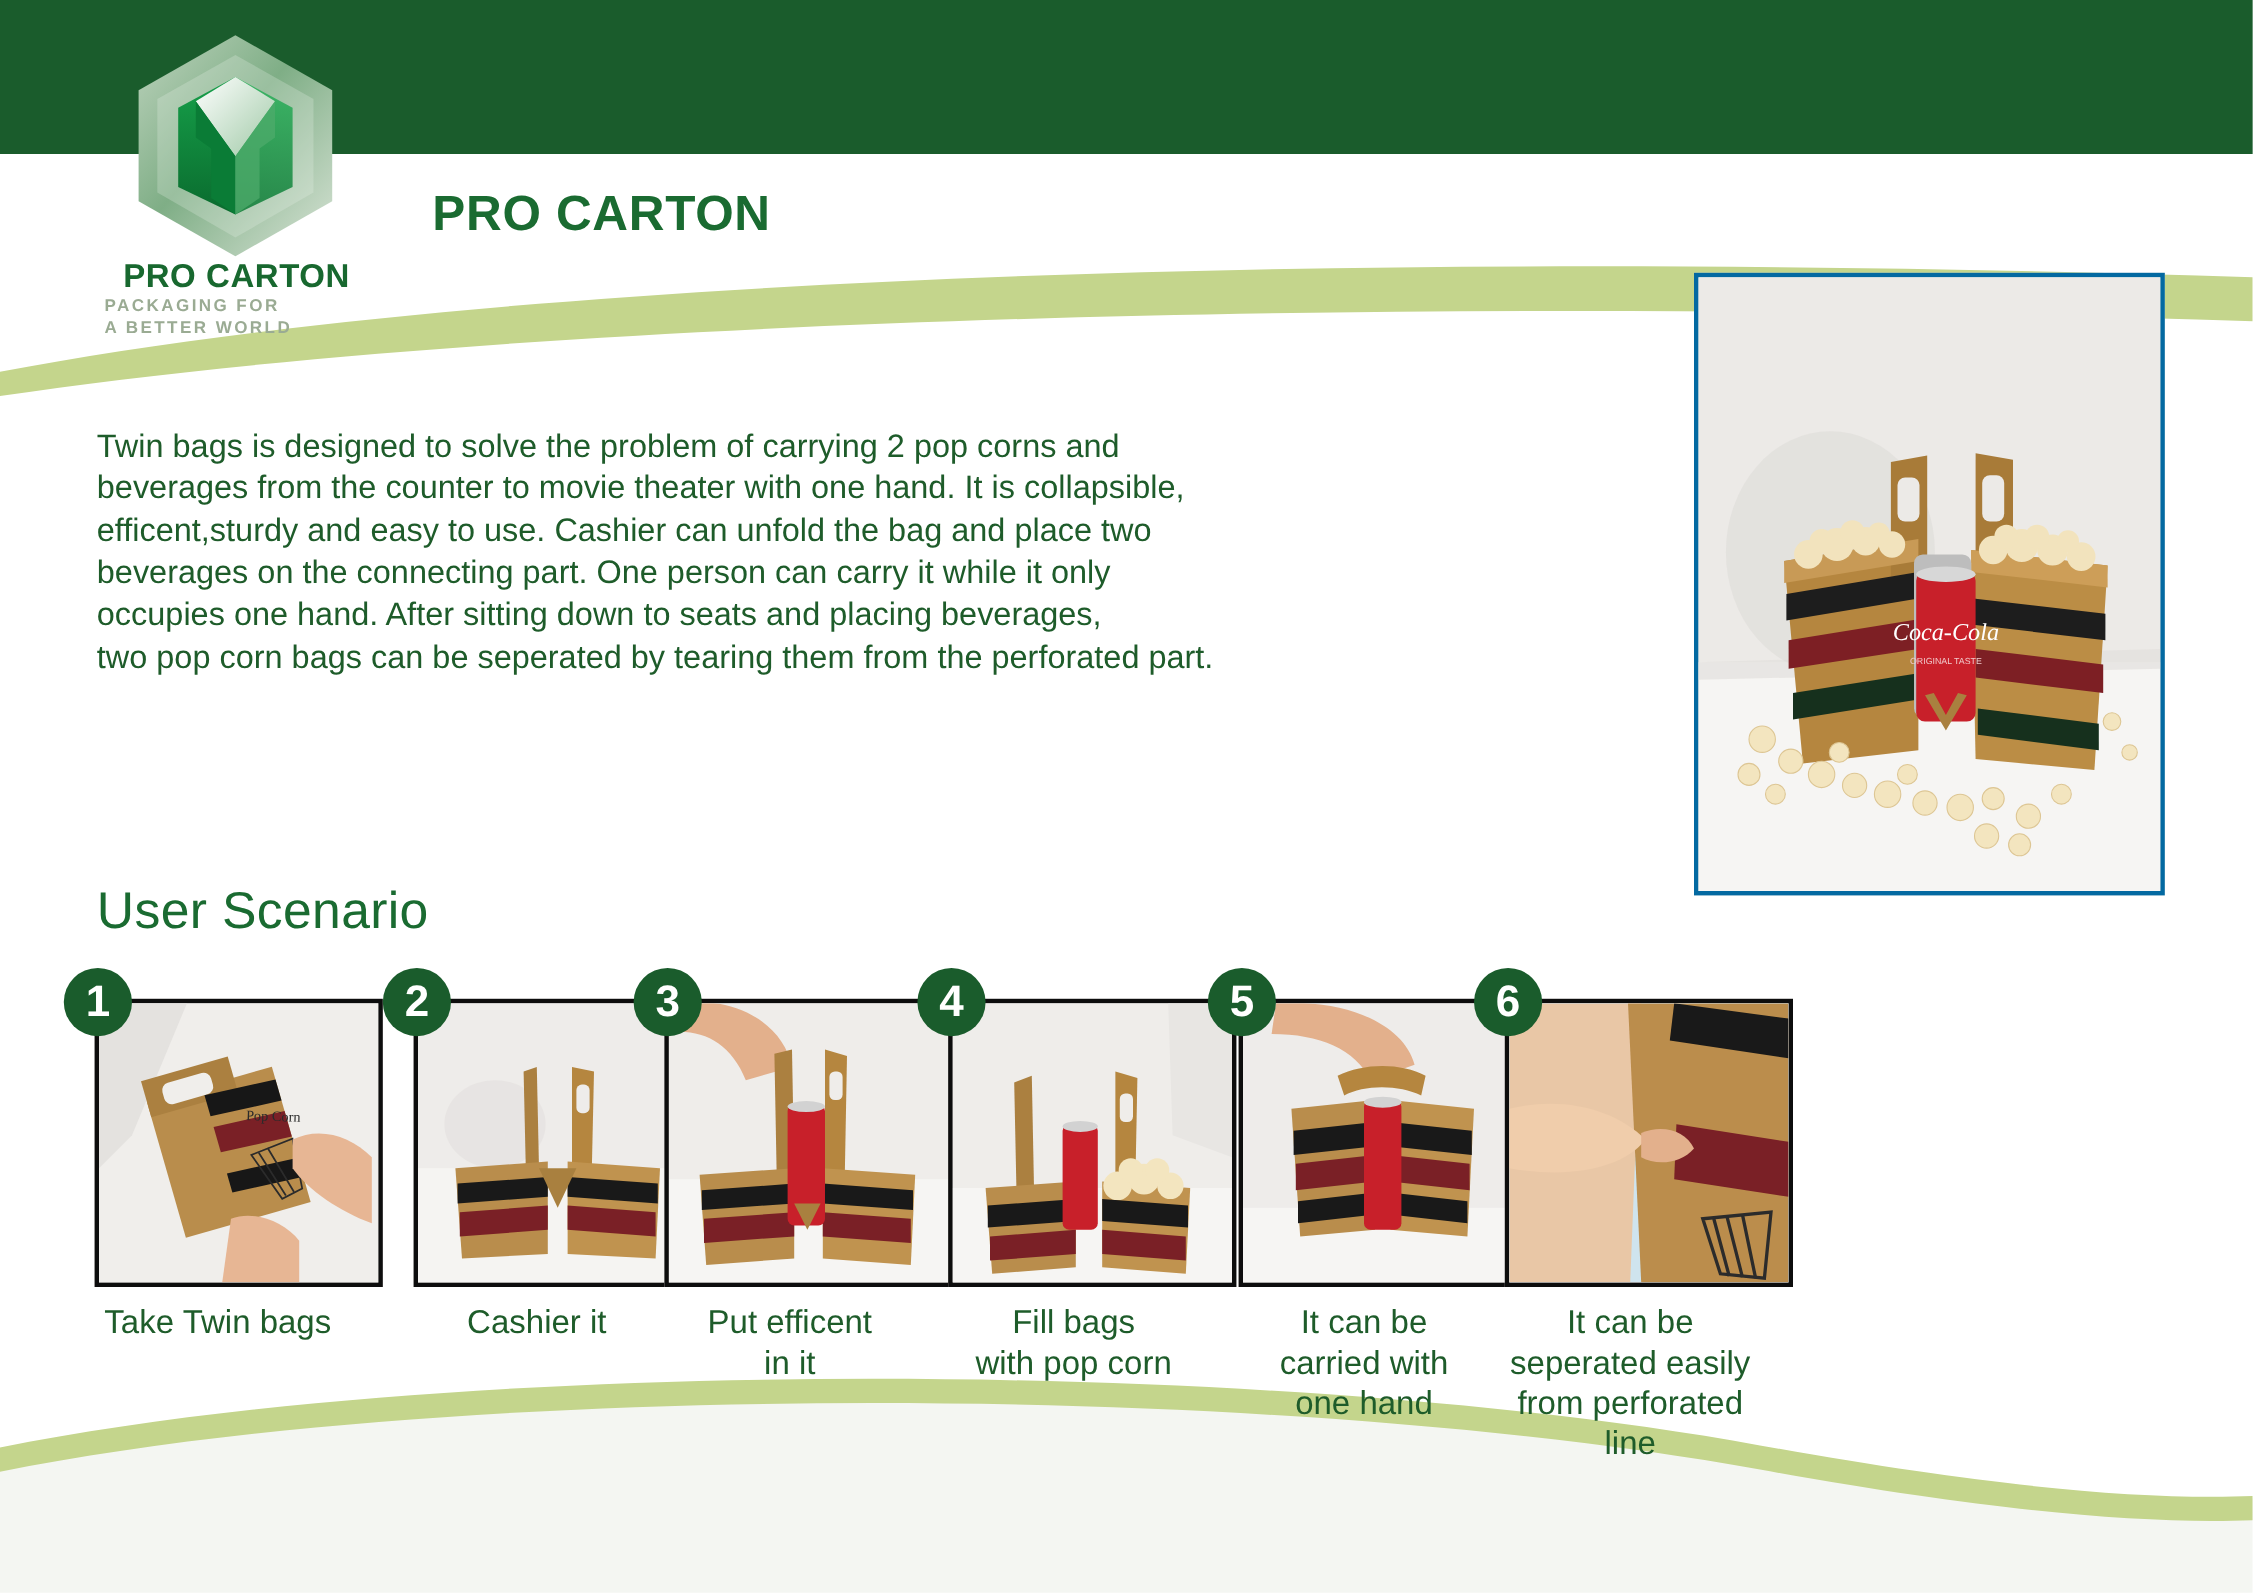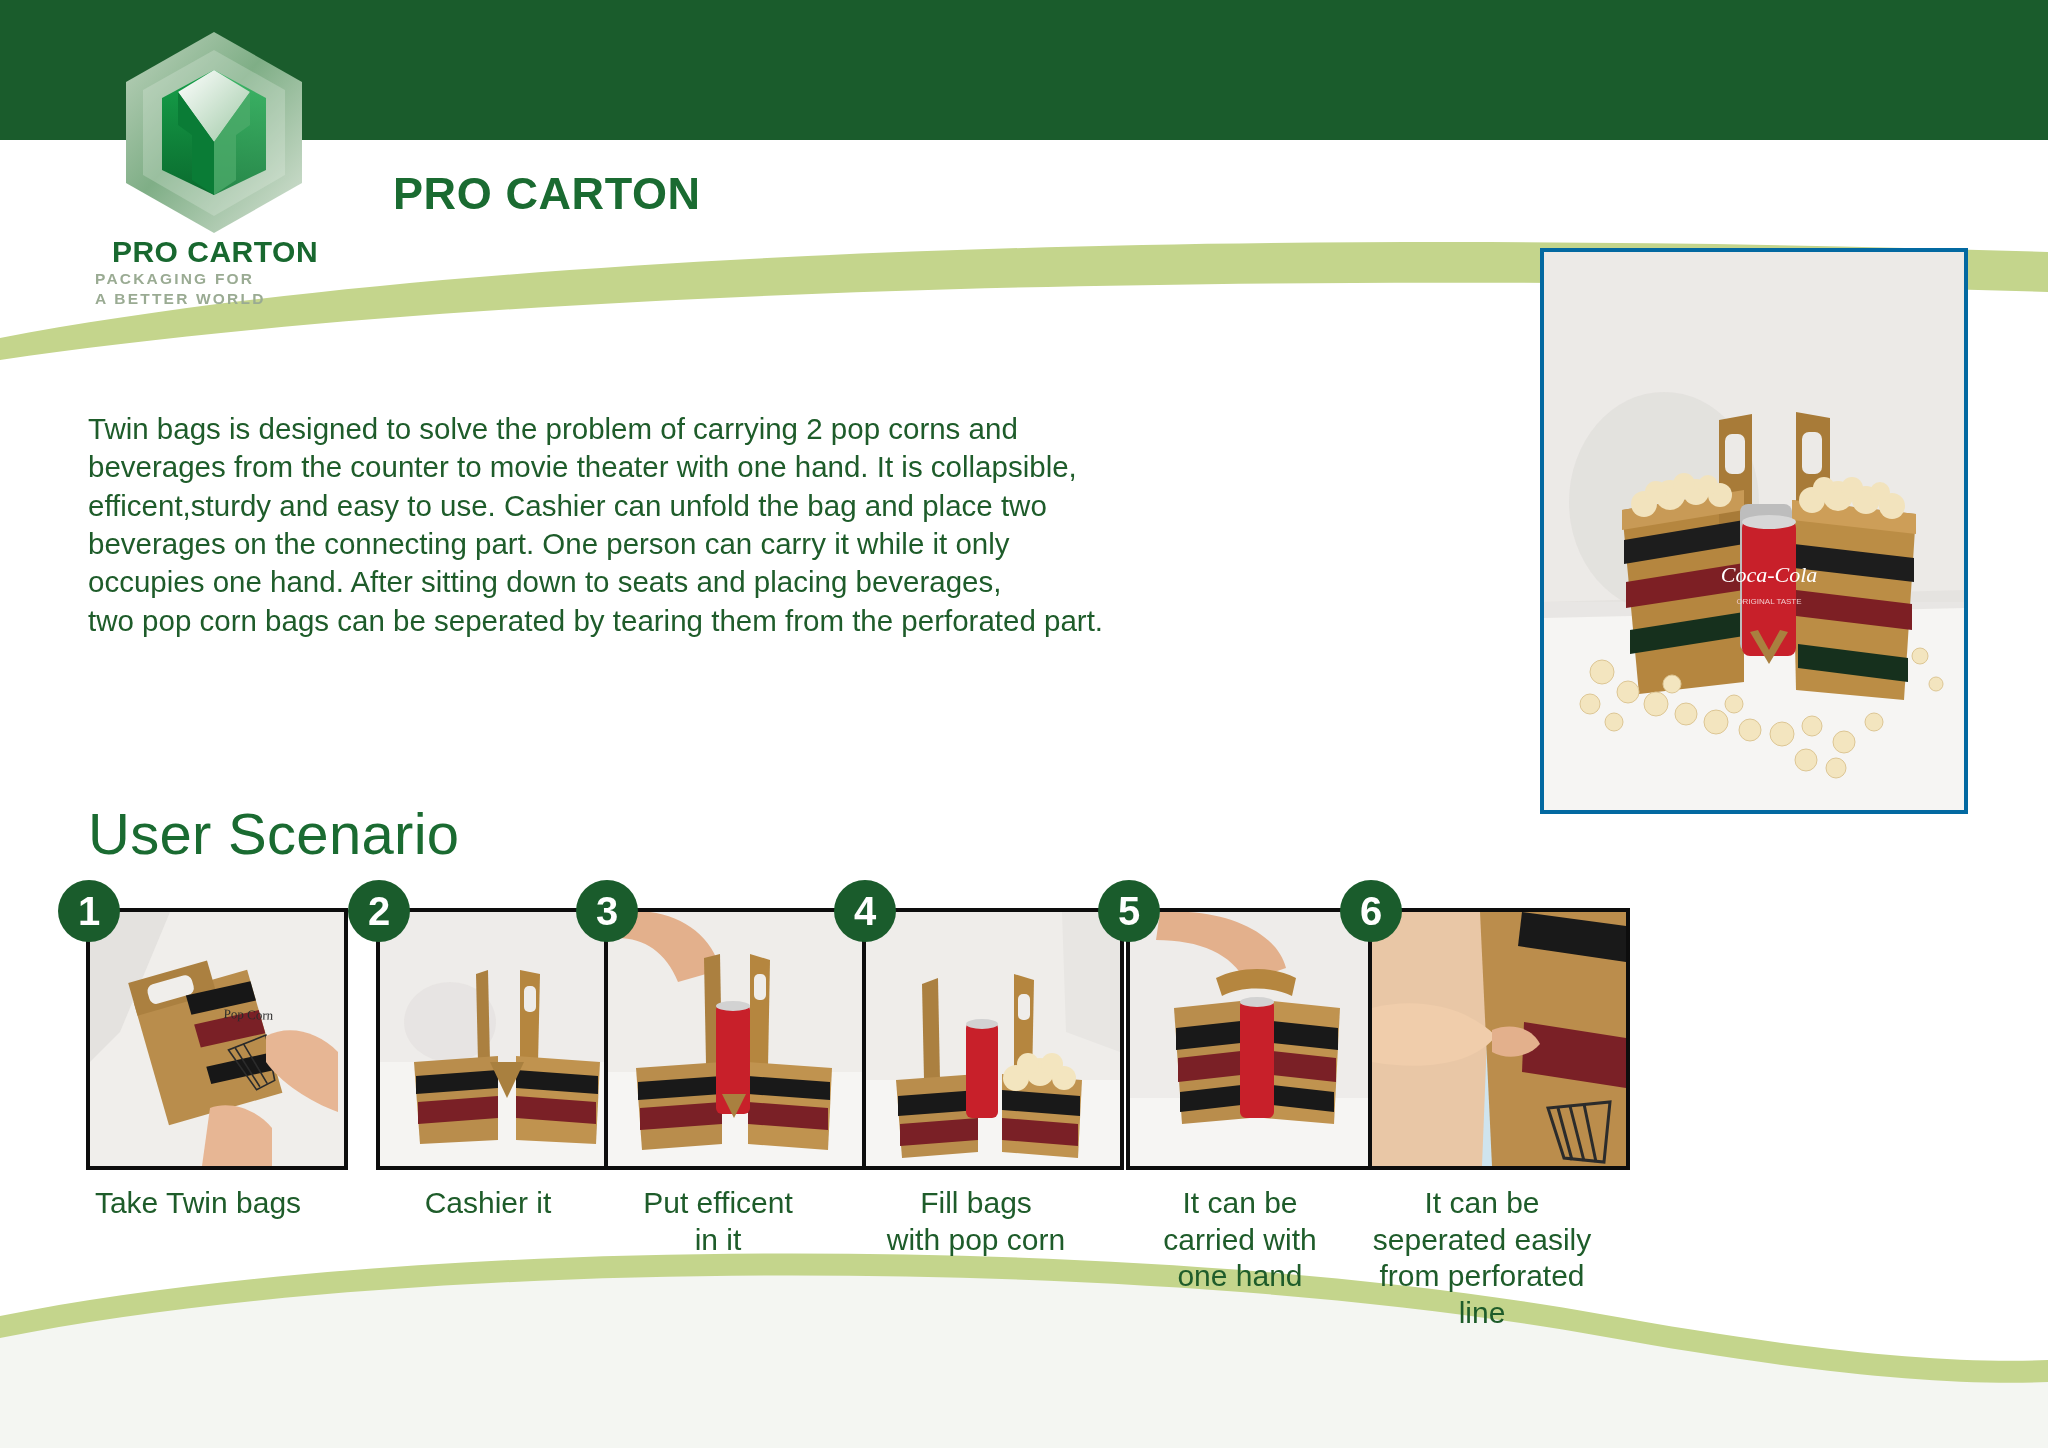--- a/index.html
+++ b/index.html
@@ -42,34 +42,34 @@
   .title-line{ color:#1a6b31; font-size:45px; font-weight:bold; letter-spacing:.6px; line-height:1.28; }
 
   
   #swoosh-top{ position:absolute; left:0; top:230px; width:2048px; height:130px; z-index:2; }
   #swoosh-bottom{ position:absolute; left:0; top:1240px; width:2048px; height:210px; z-index:1; }
 
   
   #section-twin-bags{ position:absolute; left:88px; top:378px; z-index:6; }
   #twin-bags-heading{ color:#1a6b31; font-size:49px; letter-spacing:.3px; }
   #twin-bags-paragraph{
-    margin-top:32px; color:#1e5c2a; font-size:29.5px; line-height:1.30;
+    margin-top:9px; color:#1e5c2a; font-size:29.5px; line-height:1.30;
     width:1430px; white-space:pre-line;
   }
 
   
   #hero-photo-frame{
     position:absolute; left:1540px; top:248px; width:428px; height:566px;
     border:4px solid #0369a1; background:#efeeec; z-index:7; overflow:hidden;
   }
 
   
   #user-scenario-heading{
     position:absolute; left:88px; top:800px; color:#1a6b31;
-    font-size:58px; letter-spacing:.3px; z-index:6;
+    font-size:47px; letter-spacing:.3px; z-index:6;
   }
   #steps-row{
     position:absolute; left:0; top:880px; width:2048px; height:560px; z-index:6;
   }
   .step{ position:absolute; top:0; width:290px; }
   .step-badge{
     position:absolute; left:10px; top:0; width:62px; height:62px; border-radius:50%;
     background:#1a5c2c; color:#fff; font-size:40px; font-weight:bold;
     display:flex; align-items:center; justify-content:center; z-index:3;
   }

